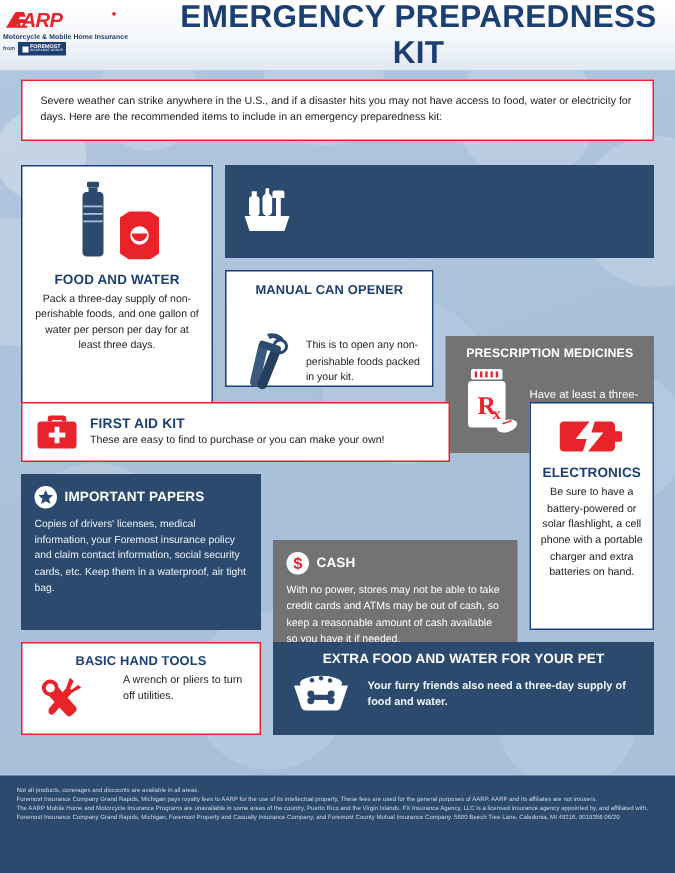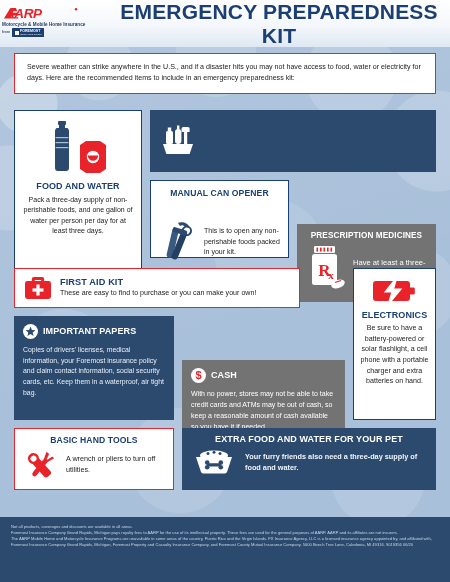--- a/index.html
+++ b/index.html
@@ -148,21 +148,21 @@
   .cash-head{display:flex;align-items:center;gap:5px;margin-bottom:6px;}
   .cash-card .title{font-size:9px;}
   .cash-card .body-txt{font-size:7px;color:#fff;line-height:1.55;}
 
   
   .tools-card{
     position:absolute;left:0;top:326px;width:160px;height:62px;
     padding:6px 8px;
   }
   .tools-card .title{font-size:8.6px;text-align:center;margin-bottom:3px;}
-  .tools-inner{display:flex;align-items:center;gap:5px;}
+  .tools-inner{display:flex;align-items:flex-start;gap:21px;}
   .tools-card .body-txt{font-size:7.2px;color:#1c1c1c;}
 
   .pet-card{
     position:absolute;left:168px;top:326px;right:0;height:62px;
     padding:6px 10px;
   }
   .pet-card .title{font-size:9px;text-align:center;margin-bottom:4px;}
   .pet-inner{display:flex;align-items:center;gap:9px;}
   .pet-card .body-txt{font-size:7.3px;color:#f0f5fa;line-height:1.5;font-weight:bold;}
 

